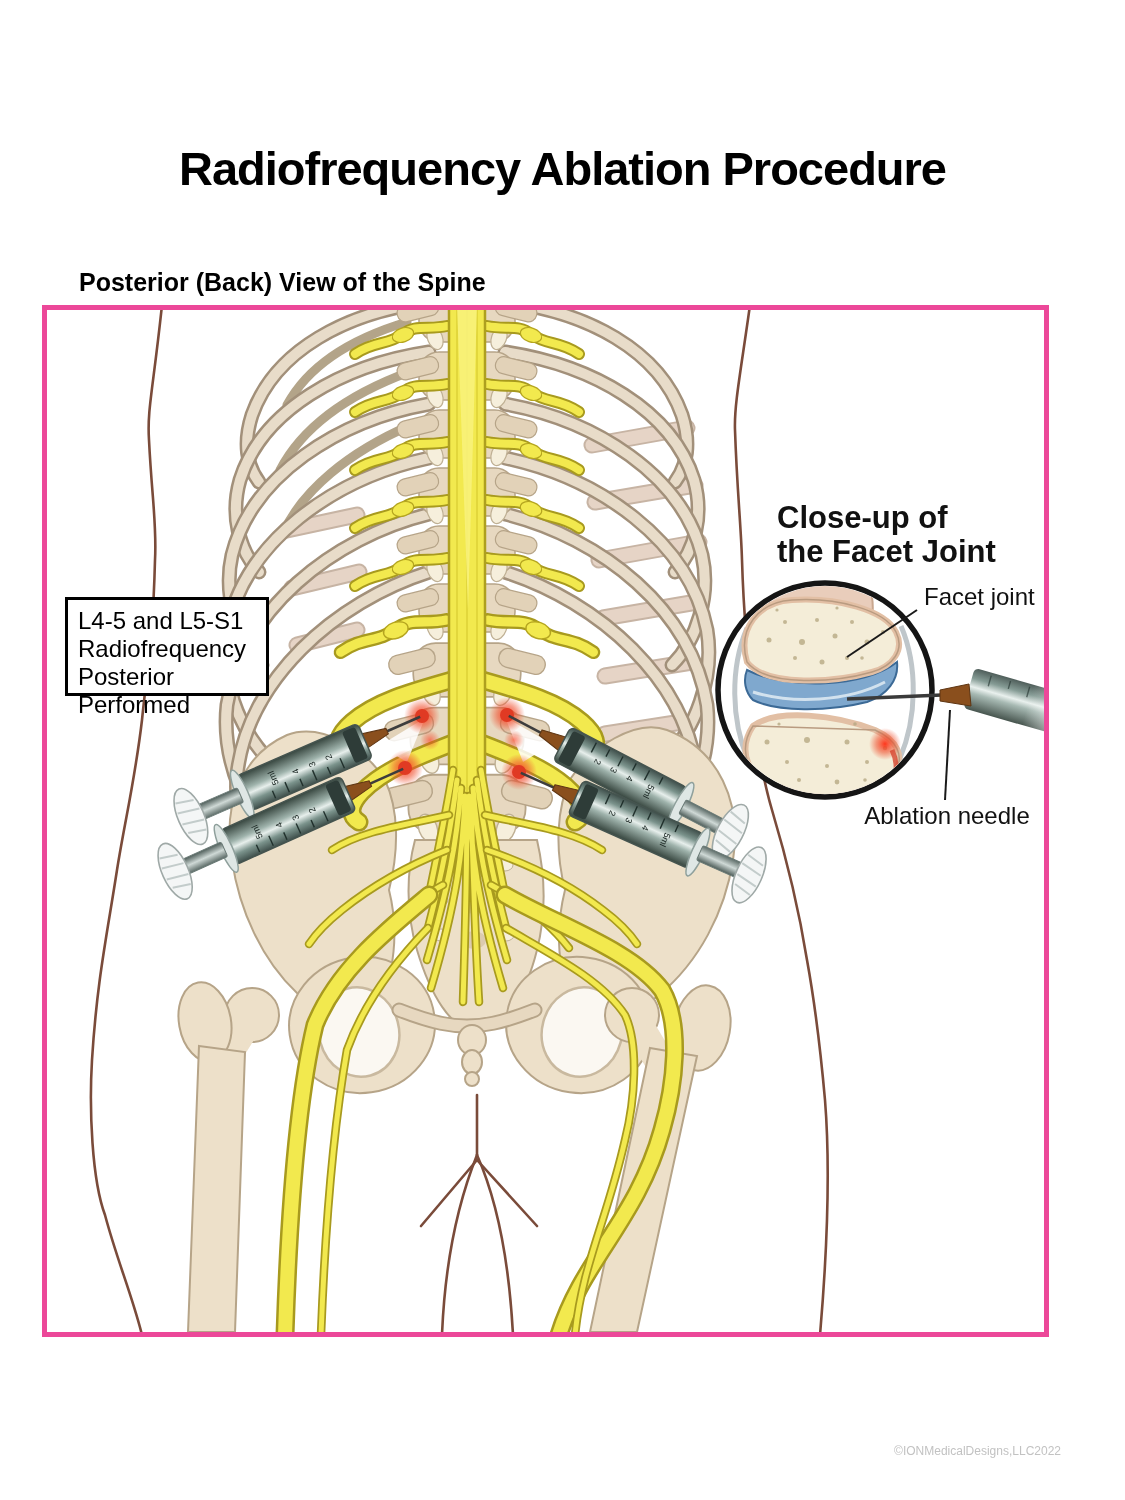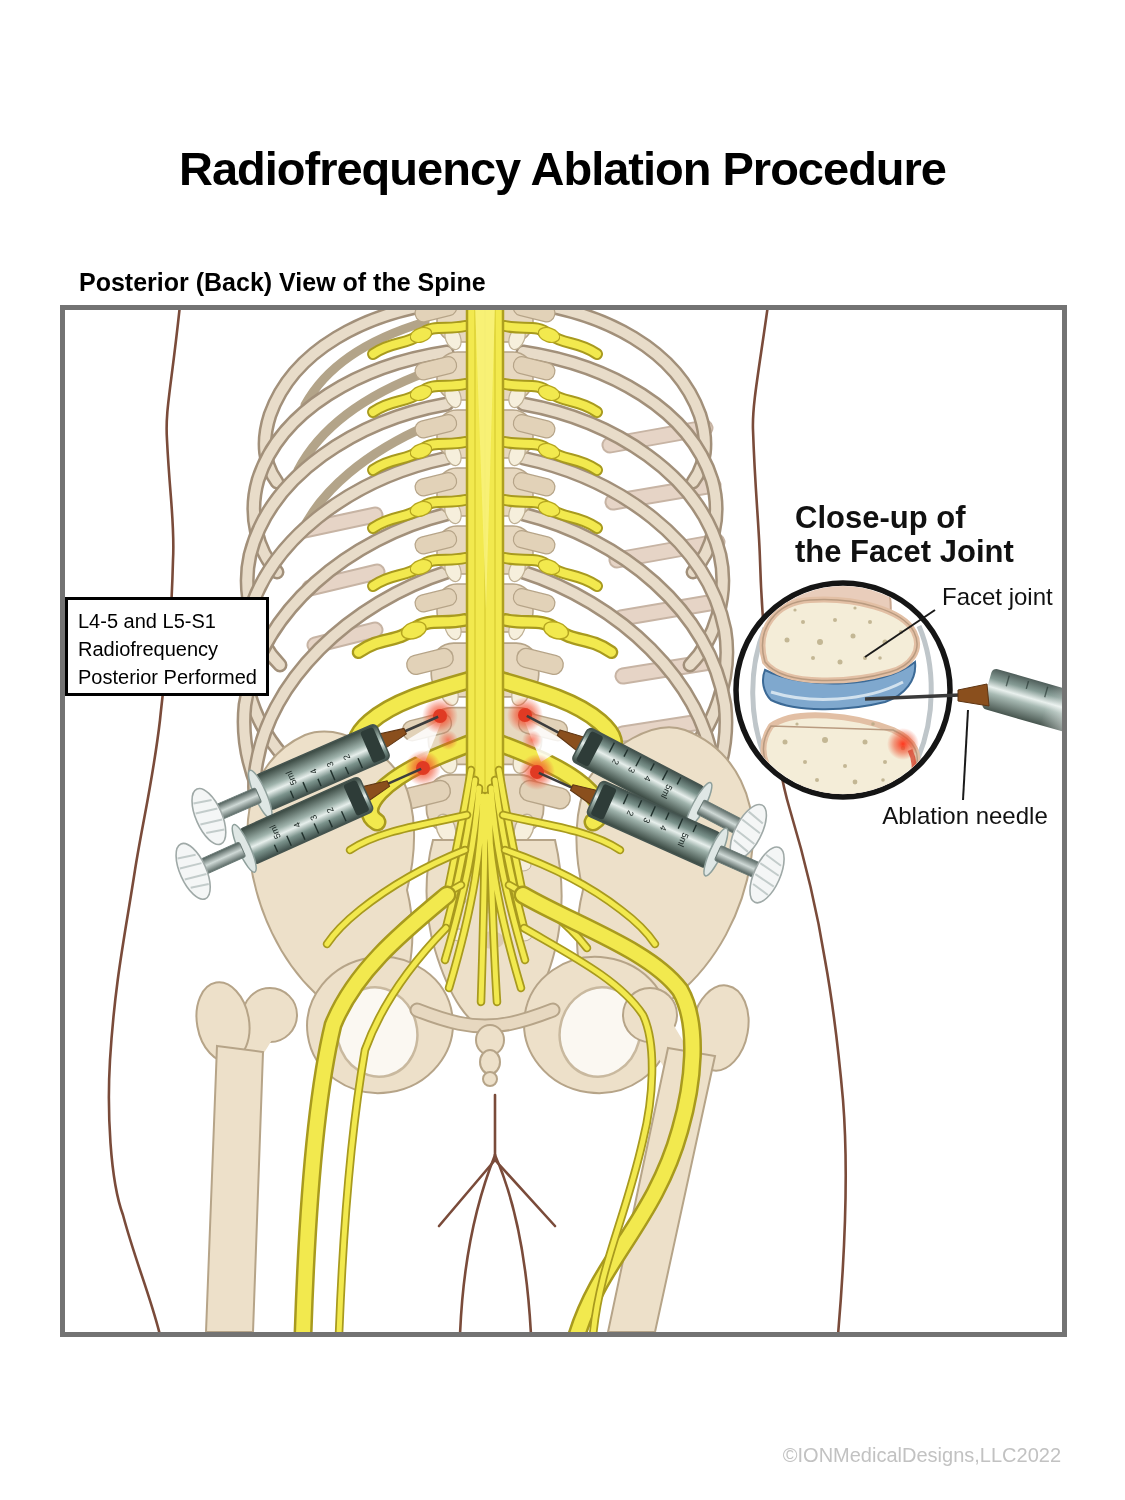--- a/index.html
+++ b/index.html
@@ -1,27 +1,27 @@
 <!DOCTYPE html>
 <html><head>
 <meta charset="utf-8">
 <style>
   html,body{margin:0;padding:0;background:#fff;}
   .page{position:relative;width:1125px;height:1500px;background:#fff;overflow:hidden;
         font-family:"Liberation Sans",sans-serif;color:#000;}
   .title{position:absolute;left:0;top:110px;width:1125px;text-align:center;
          font-size:47px;font-weight:bold;letter-spacing:-1px;}
   .subtitle{position:absolute;left:55px;top:268px;font-size:25px;font-weight:bold;margin-left:24px;}
-  .frame{position:absolute;left:60px;top:305px;width:997px;height:1022px;
-         border:5px solid #737373;background:#fff;}
+  .frame{position:absolute;left:42px;top:305px;width:997px;height:1022px;
+         border:5px solid #ec4899;background:#fff;}
   .frame svg{display:block;}
   .annbox{position:absolute;left:65px;top:597px;width:182px;height:82px;
           background:#fff;border:3px solid #000;padding:7px 6px 4px 10px;
-          font-size:20px;line-height:28px;z-index:5;}
-  .copyright{position:absolute;right:64px;top:1444px;font-size:20px;color:#c2c2c2;}
+          font-size:24px;line-height:28px;z-index:5;}
+  .copyright{position:absolute;right:64px;top:1444px;font-size:12px;color:#c2c2c2;}
   .nO{fill:none;stroke:#A89A1E;stroke-width:12;stroke-linecap:round;}
   .nF{fill:none;stroke:#F2E94E;stroke-width:8;stroke-linecap:round;}
   .nO2{fill:none;stroke:#A89A1E;stroke-width:8.5;stroke-linecap:round;}
   .nF2{fill:none;stroke:#F2E94E;stroke-width:5;stroke-linecap:round;}
   .nO3{fill:none;stroke:#A89A1E;stroke-width:19;stroke-linecap:round;}
   .nF3{fill:none;stroke:#F2E94E;stroke-width:14;stroke-linecap:round;}
   .ribE{fill:none;stroke:#A2907A;stroke-width:15;stroke-linecap:round;}
   .ribT{fill:none;stroke:#E8DCC9;stroke-width:10;stroke-linecap:round;}
   .rungE{fill:none;stroke:#C7B4A4;stroke-width:17;stroke-linecap:round;}
   .rung{fill:none;stroke:#E6D4C6;stroke-width:13;stroke-linecap:round;}

